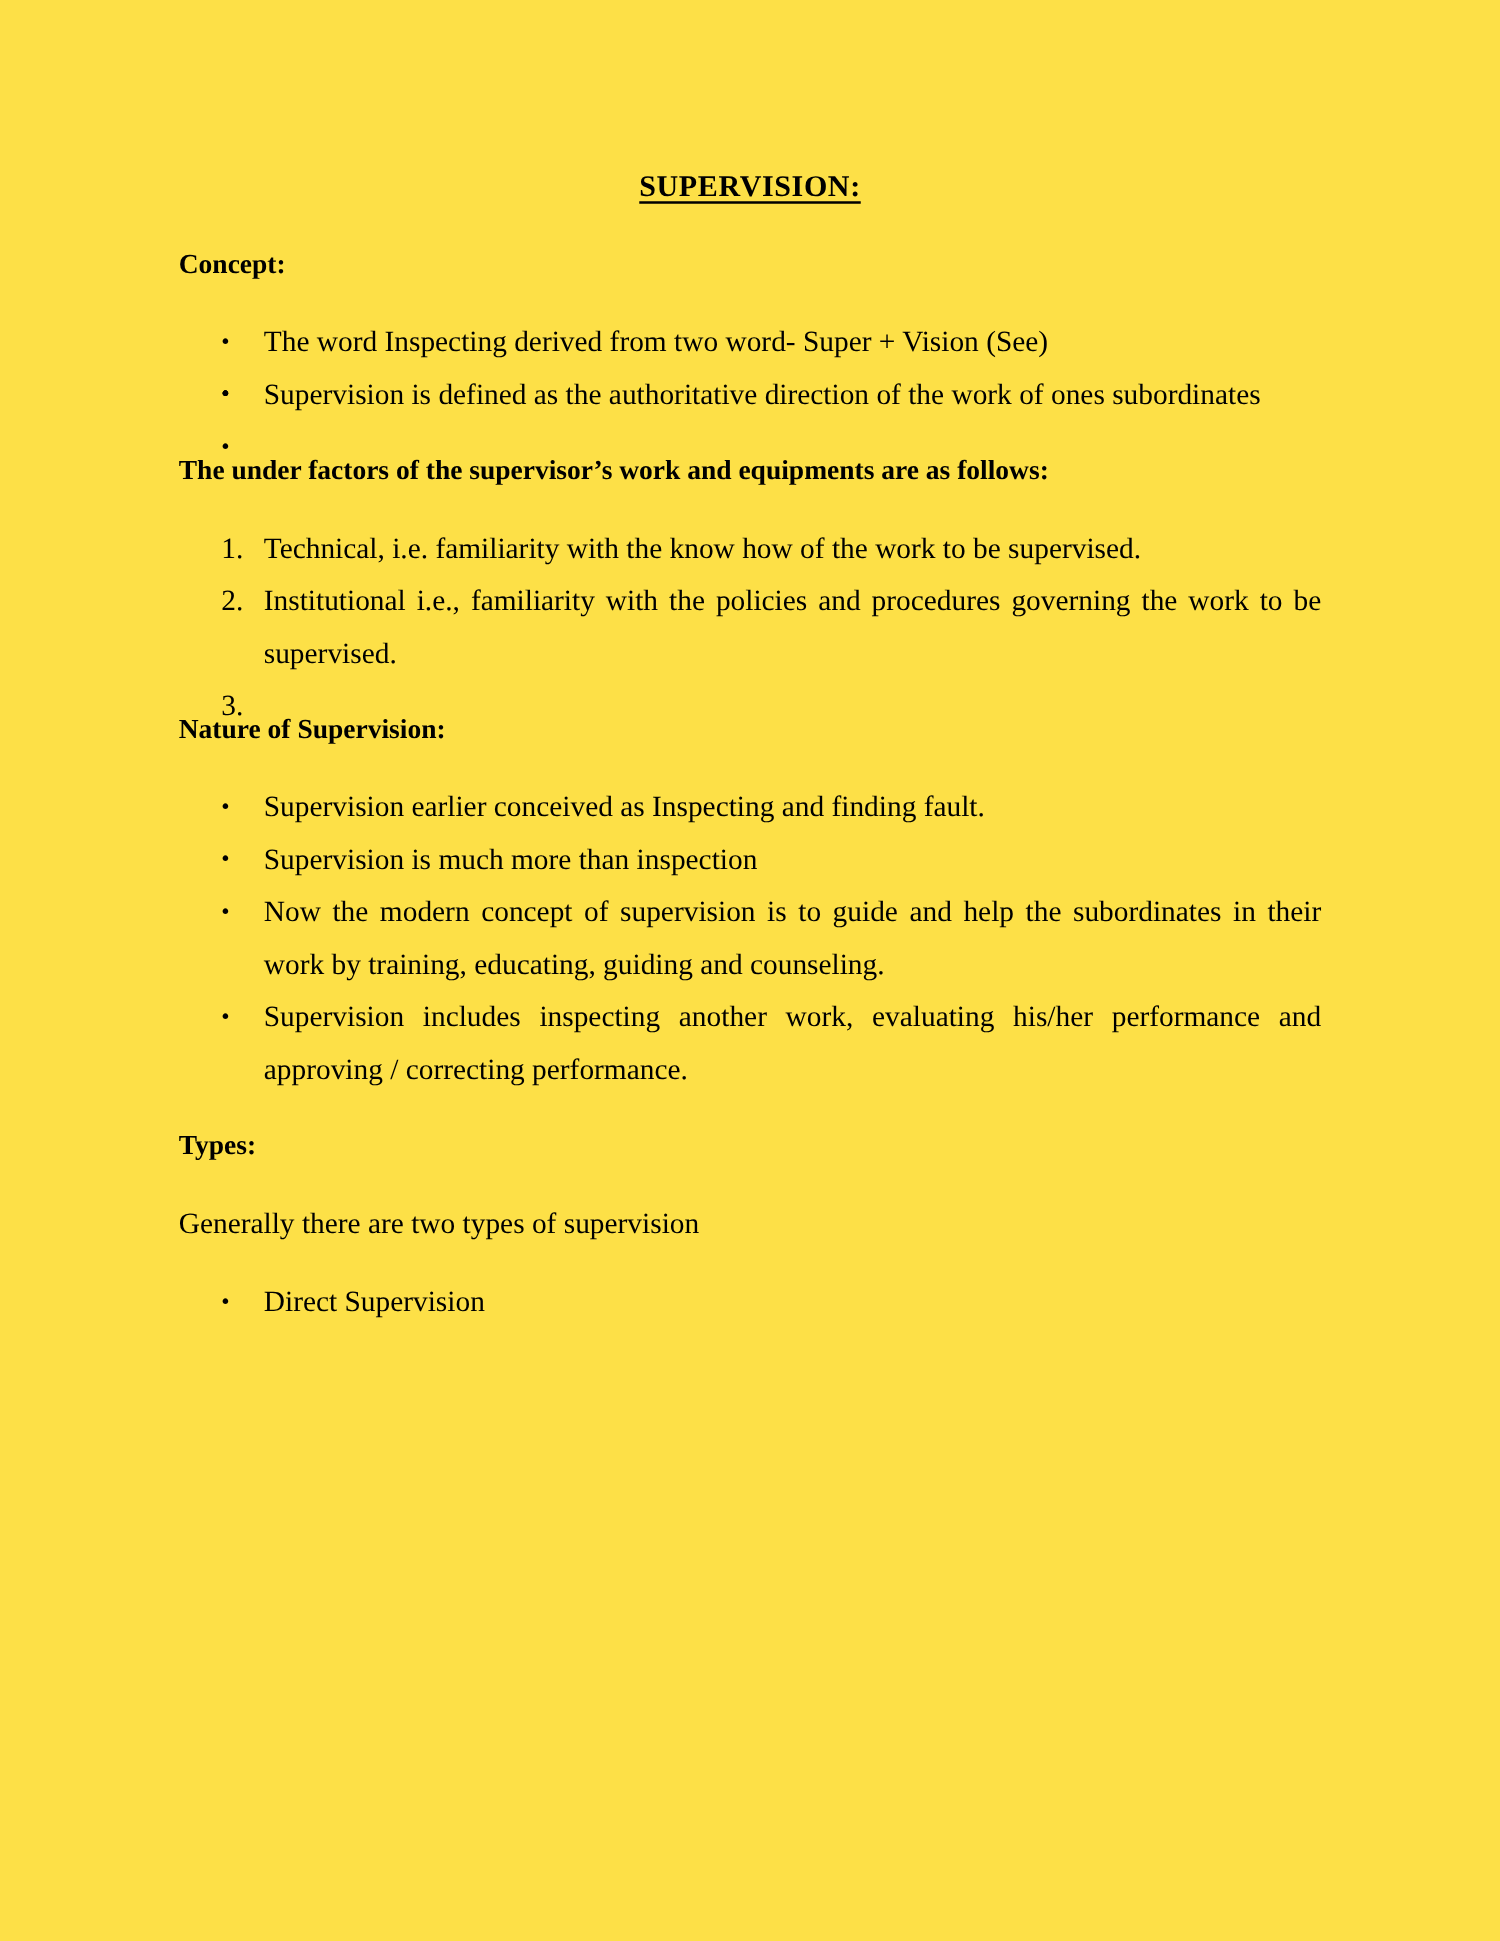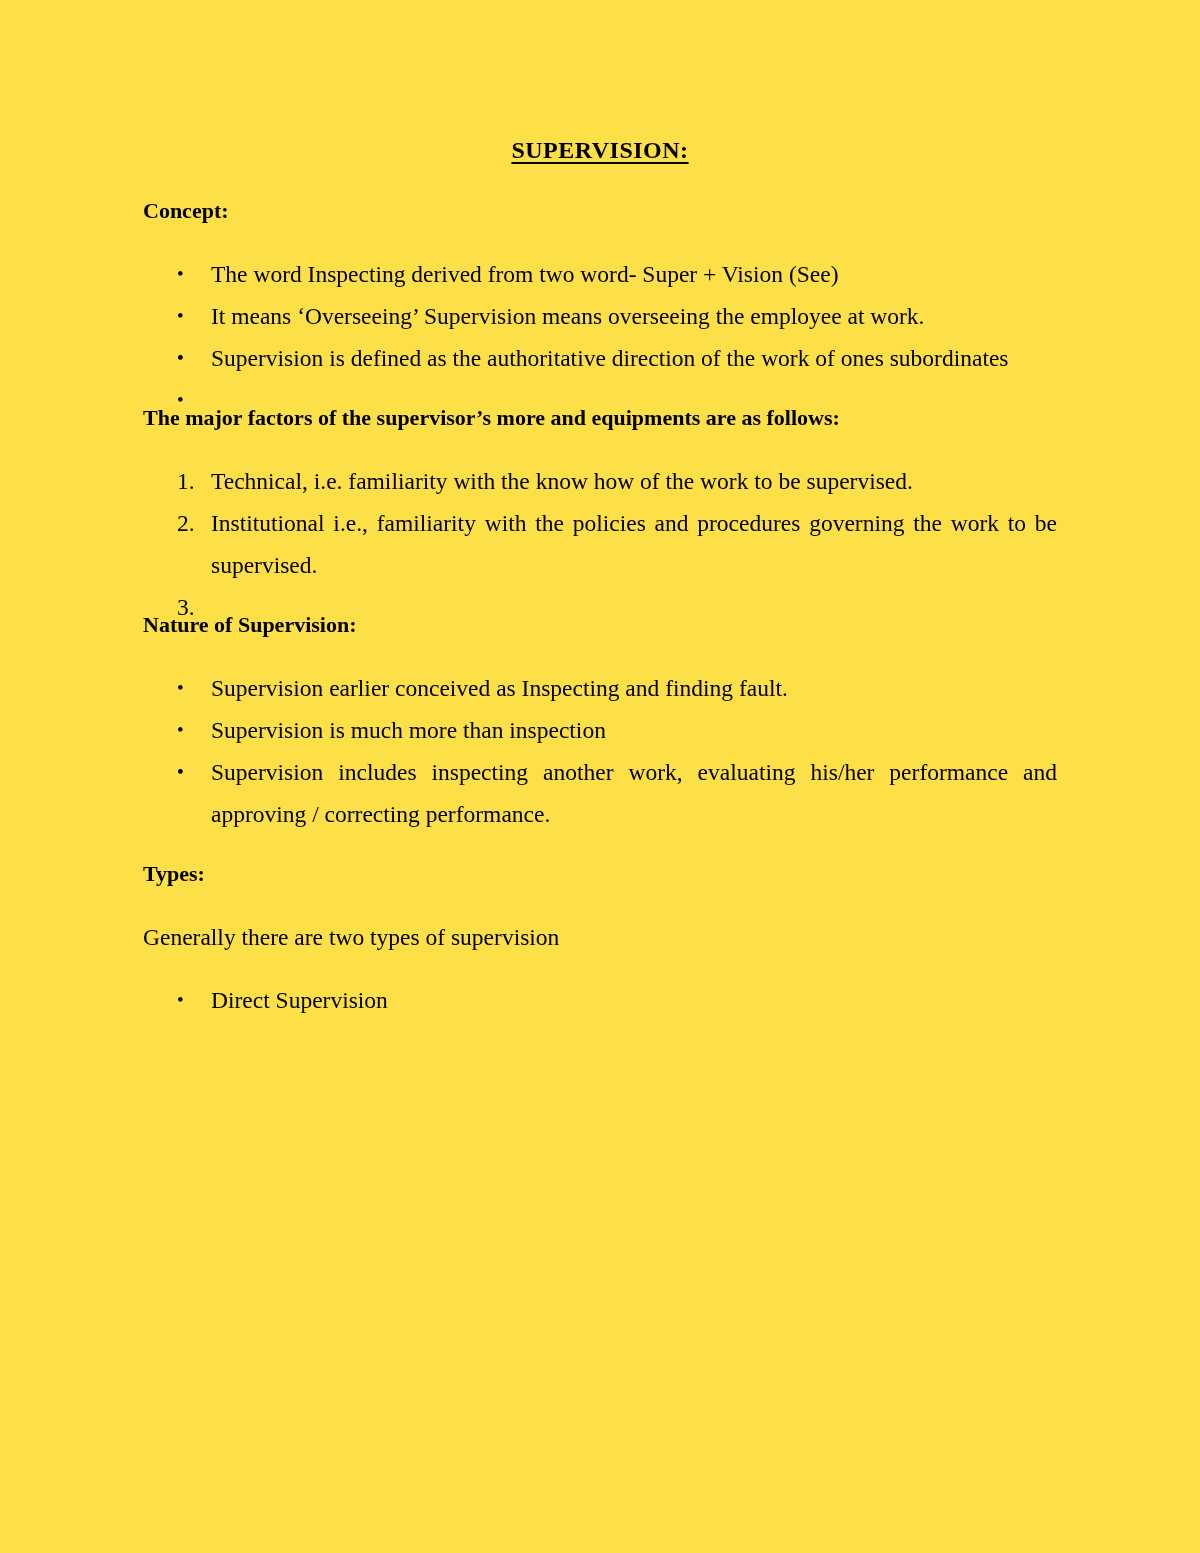--- a/index.html
+++ b/index.html
@@ -78,42 +78,41 @@
 
   <section>
     <h2 class="sec-heading">Concept:</h2>
     <ul class="doc-list">
       <li>
         <span class="marker">•</span>
         <span class="txt">The word Inspecting derived from two word- Super + Vision (See)</span>
       </li>
       <li>
         <span class="marker">•</span>
-        <span class="txt">It means ‘Overseeing’ Supervision means overseeing the employee at work.</span>
       </li>
       <li>
         <span class="marker">•</span>
       </li>
     </ul>
   </section>
 
   <section>
     <ul class="doc-list">
       <li>
         <span class="marker">•</span>
         <span class="txt">Supervision is defined as the authoritative direction of the work of ones subordinates</span>
       </li>
       <li>
         <span class="marker">•</span>
       </li>
     </ul>
   </section>
 
   <section>
-    <h2 class="sec-heading">The major factors of the supervisor’s more and equipments are as follows:</h2>
+    <h2 class="sec-heading">The under factors of the supervisor’s work and equipments are as follows:</h2>
     <ol class="doc-list">
       <li>
         <span class="marker">1.</span>
         <span class="txt">Technical, i.e. familiarity with the know how of the work to be supervised.</span>
       </li>
       <li>
         <span class="marker">2.</span>
         <span class="txt">Institutional i.e., familiarity with the policies and procedures governing the work to be supervised.</span>
       </li>
       <li>
@@ -128,20 +127,21 @@
       <li>
         <span class="marker">•</span>
         <span class="txt">Supervision earlier conceived as Inspecting and finding fault.</span>
       </li>
       <li>
         <span class="marker">•</span>
         <span class="txt">Supervision is much more than inspection</span>
       </li>
       <li>
         <span class="marker">•</span>
+        <span class="txt">Now the modern concept of supervision is to guide and help the subordinates in their work by training, educating, guiding and counseling.</span>
       </li>
       <li>
         <span class="marker">•</span>
         <span class="txt">Supervision includes inspecting another work, evaluating his/her performance and approving / correcting performance.</span>
       </li>
     </ul>
   </section>
 
   <section>
     <h2 class="sec-heading">Types:</h2>

